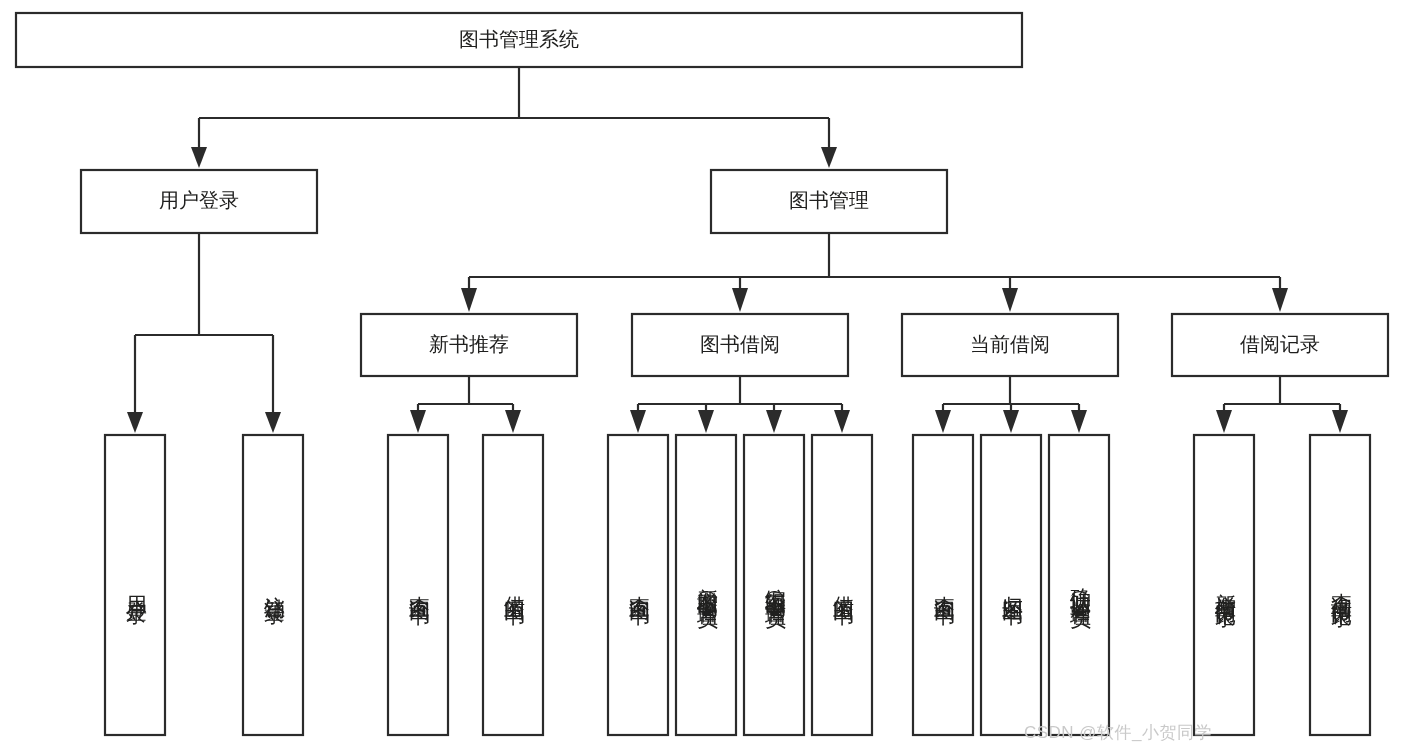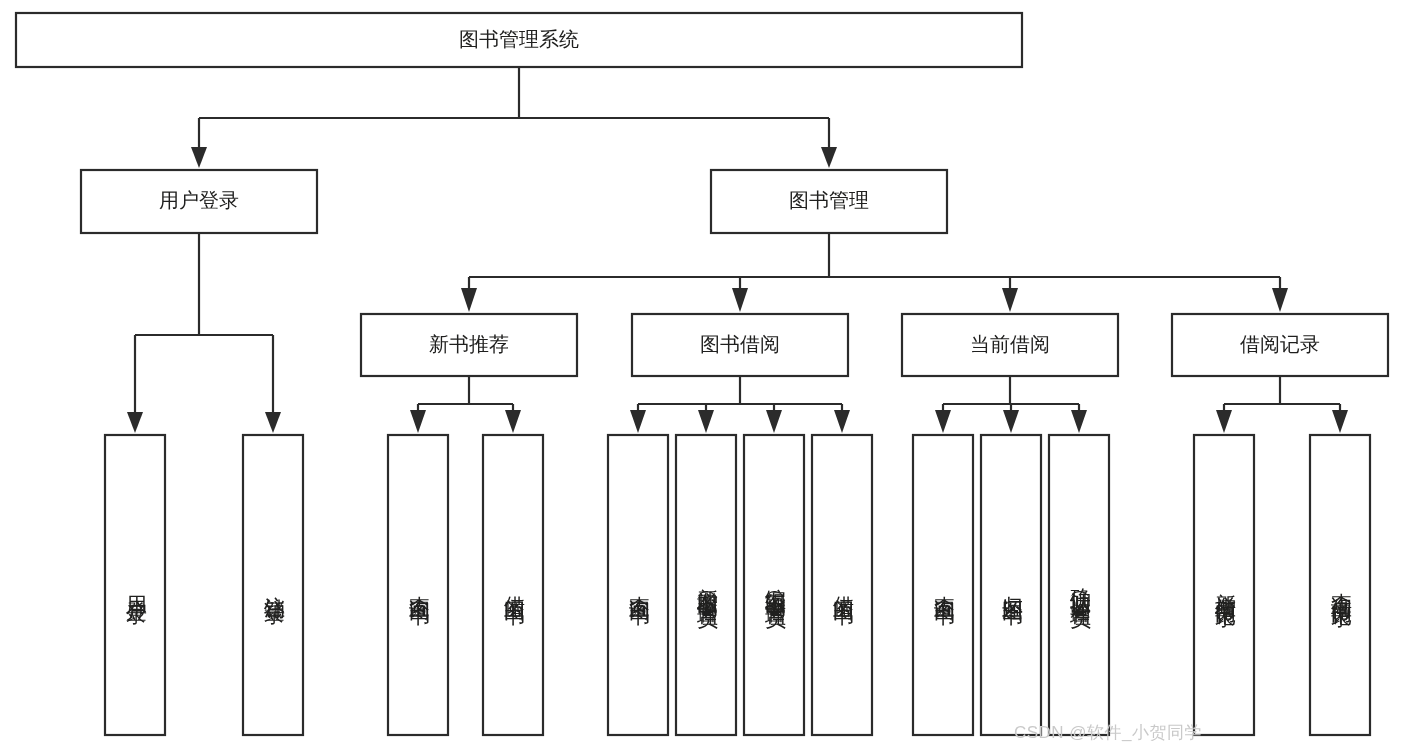--- a/index.html
+++ b/index.html
@@ -53,21 +53,21 @@
     fill: #20201f;
     font-size: 21px;
     letter-spacing: 3px;
     text-anchor: middle;
     dominant-baseline: middle;
     writing-mode: vertical-rl;
     text-orientation: upright;
   }
   .watermark {
     position: absolute;
-    right: 22px;
+    right: 12px;
     bottom: 3px;
     font-family: "Liberation Sans", "DejaVu Sans", sans-serif;
     font-size: 17px;
     color: #c9c9c9;
     white-space: nowrap;
     letter-spacing: 0.5px;
     pointer-events: none;
   }
 </style>
 </head>

